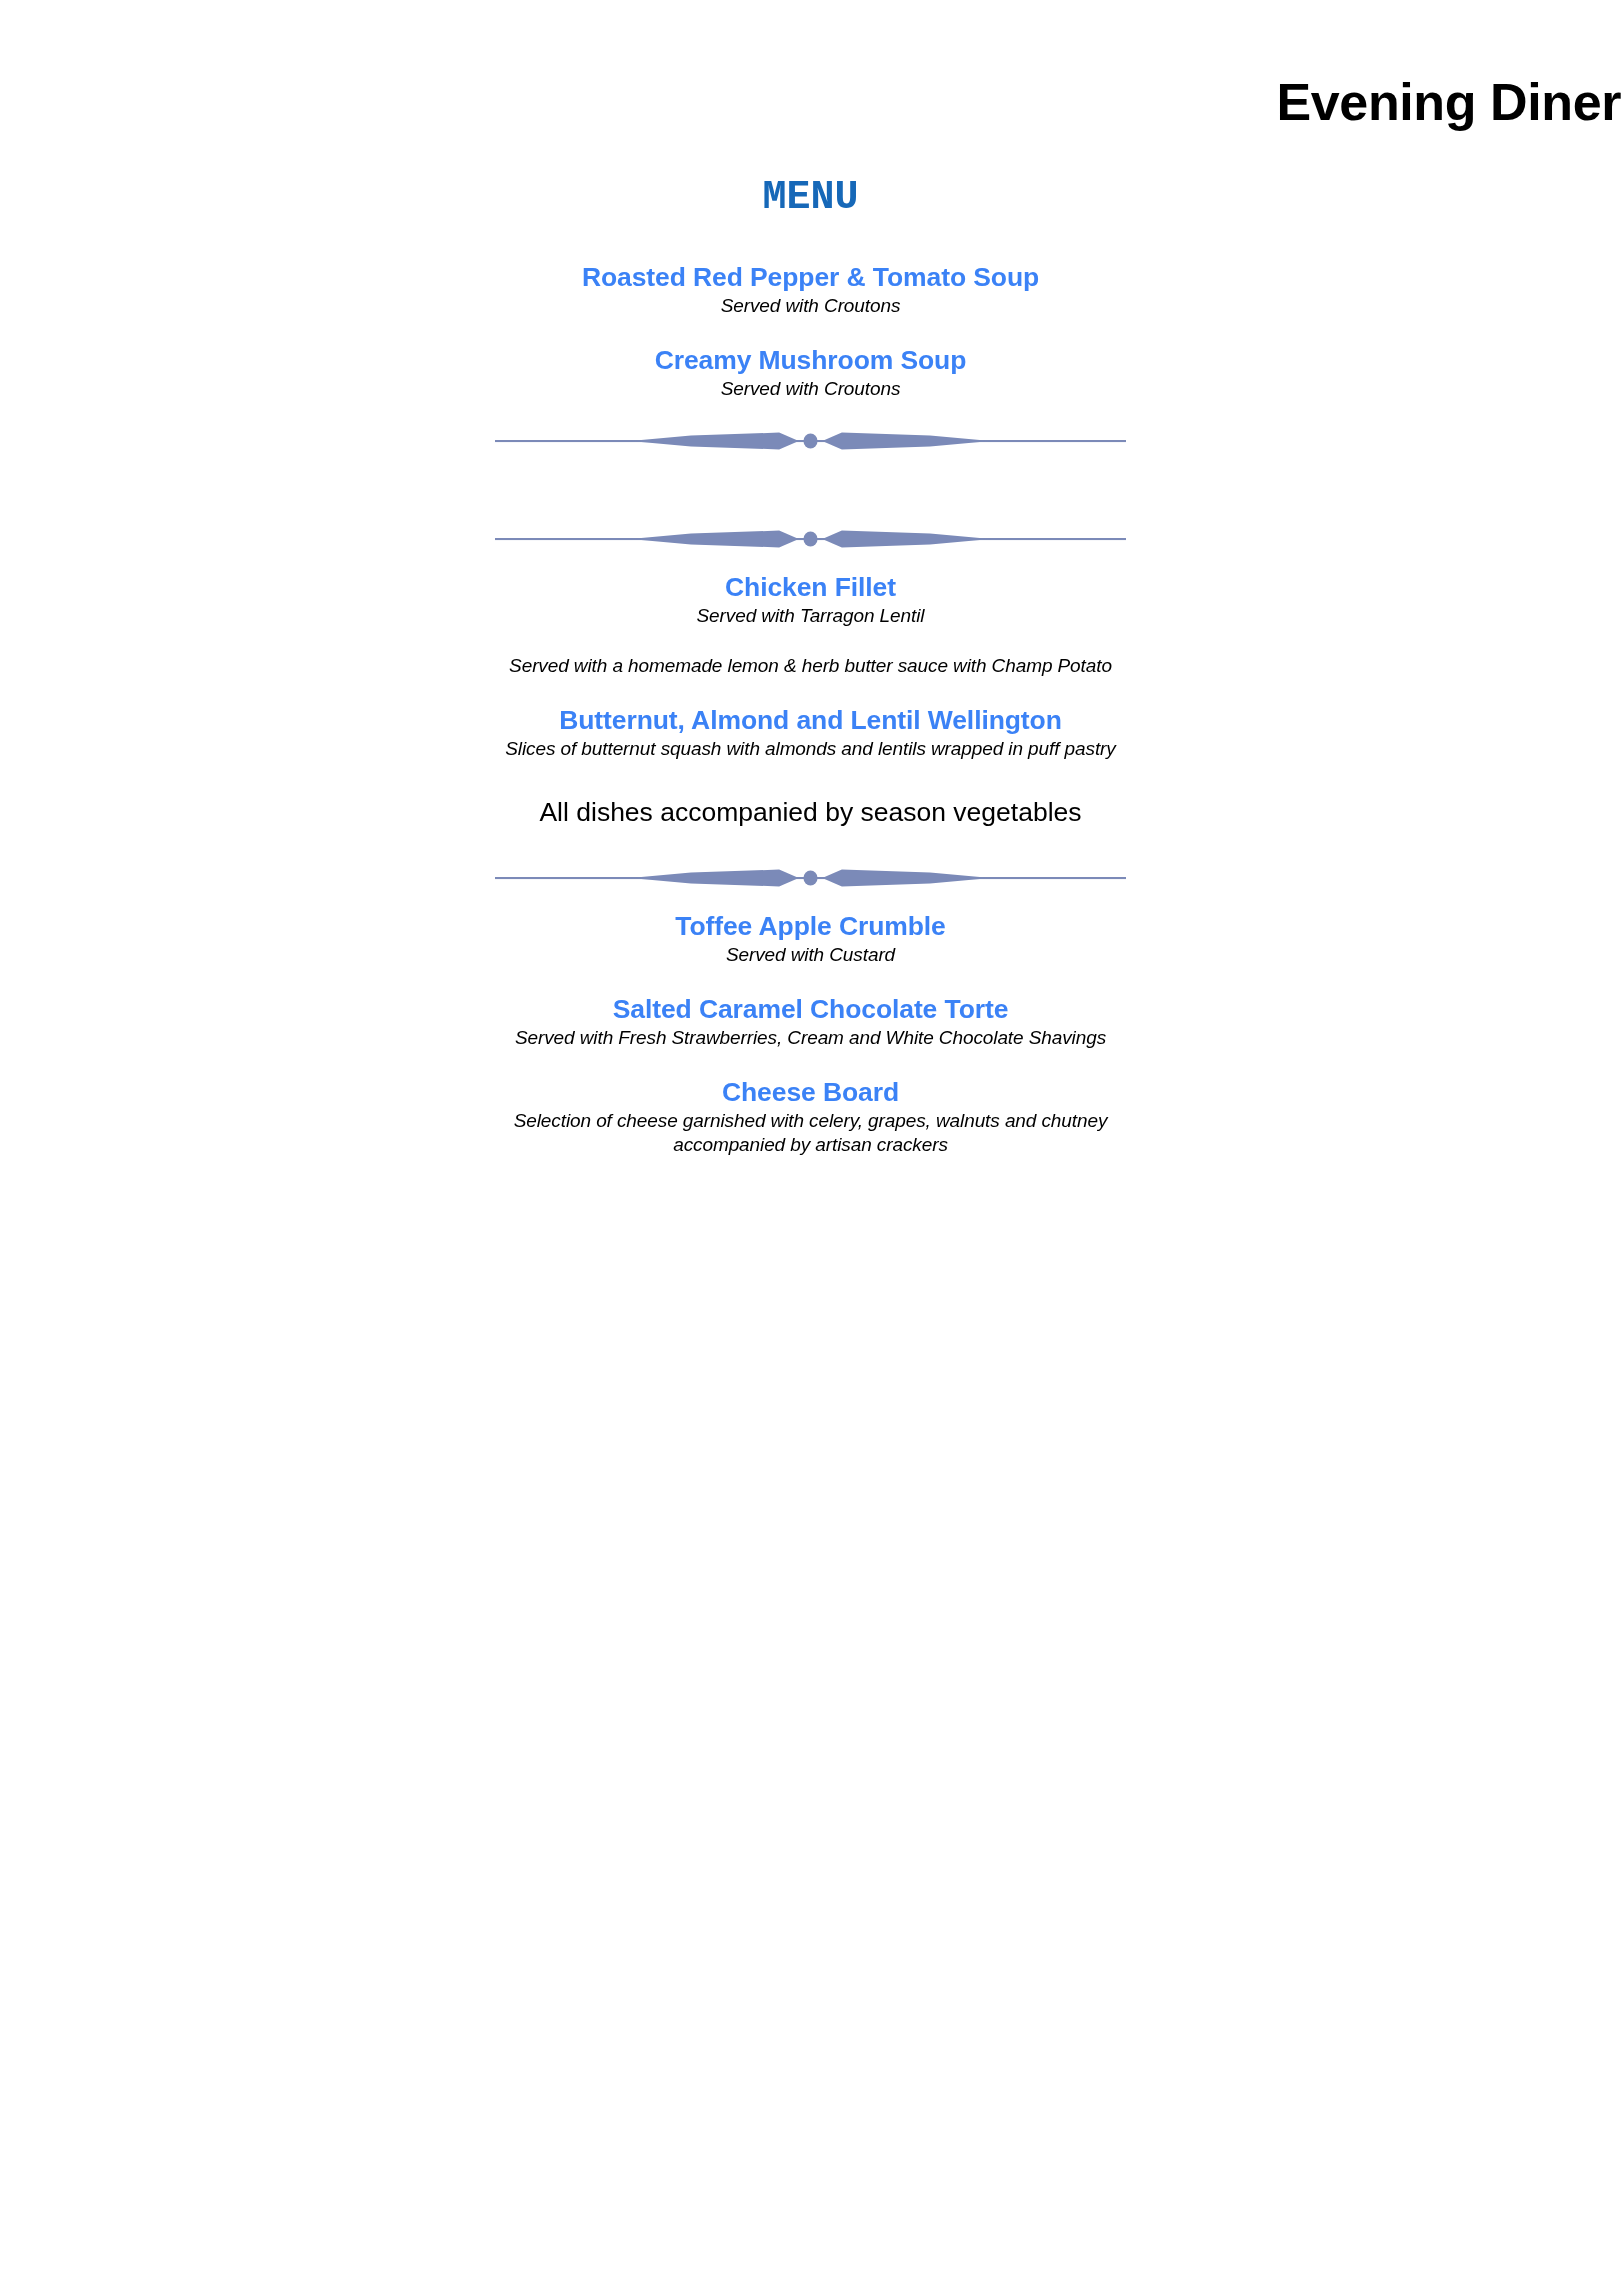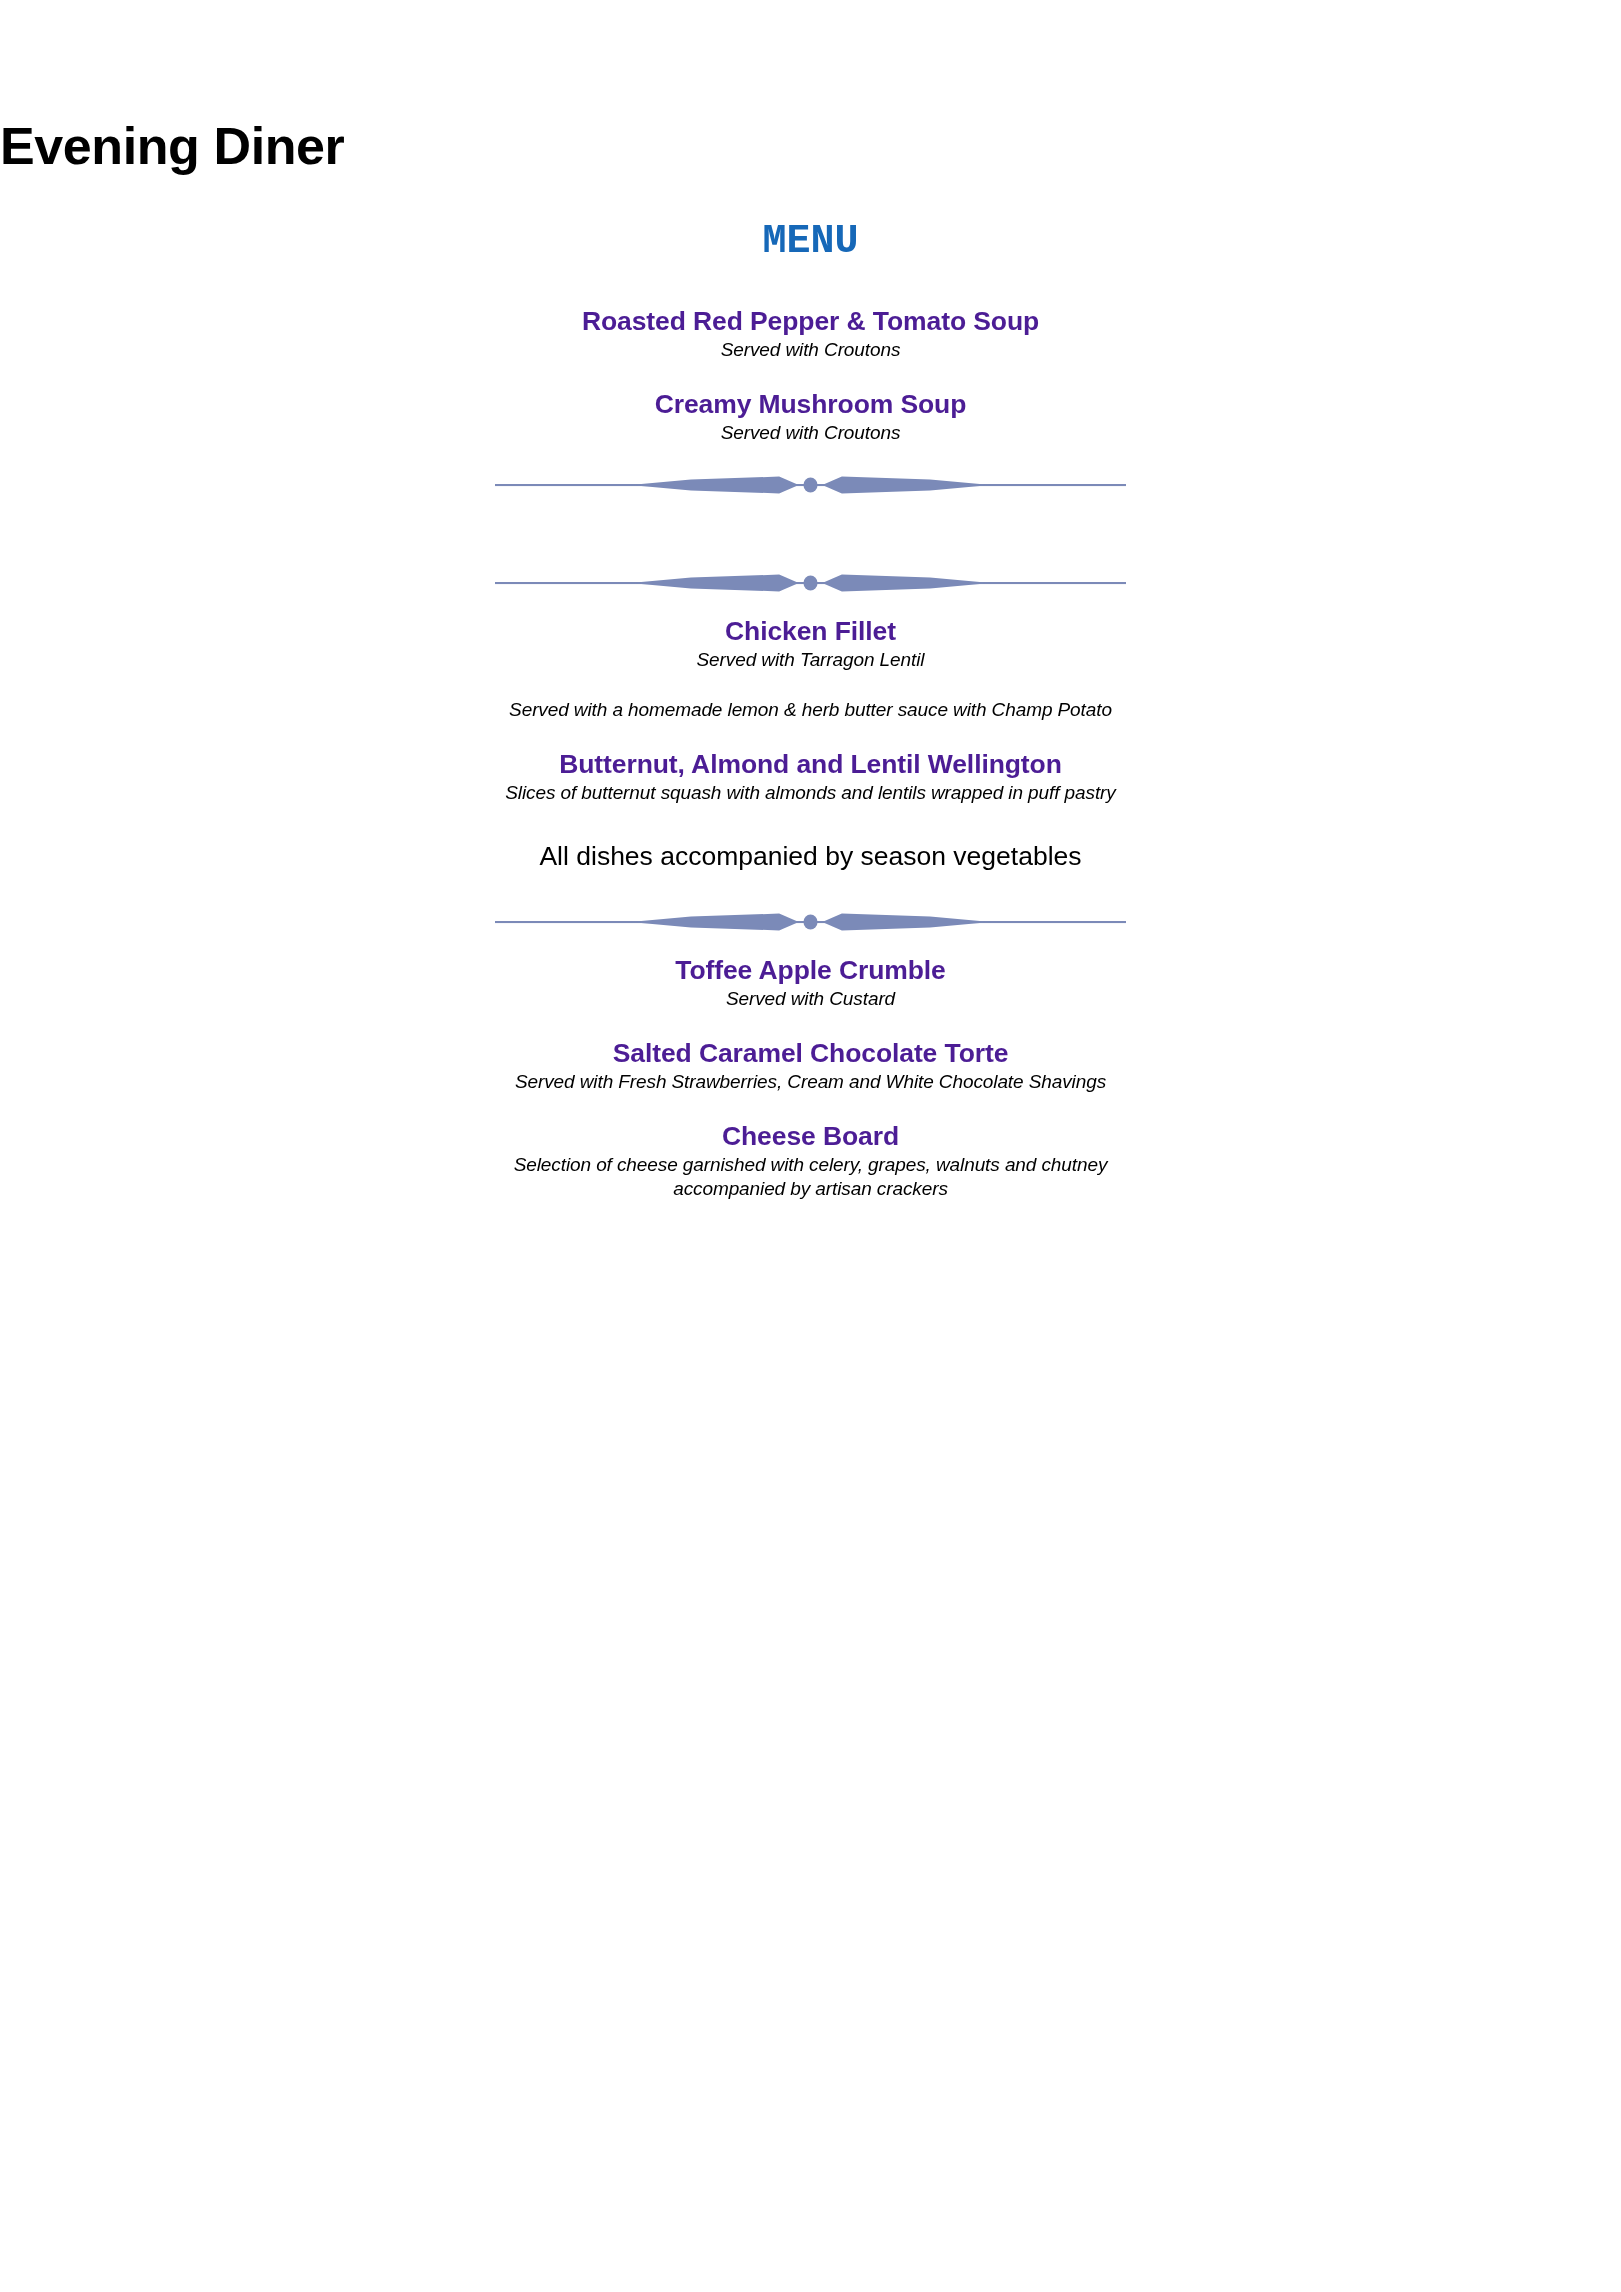--- a/index.html
+++ b/index.html
@@ -18,27 +18,27 @@
   .page {
     width: 1621px;
     height: 2293px;
     box-sizing: border-box;
     padding: 0;
     background: #ffffff;
     position: relative;
   }
 
   .doc-title {
-    text-align: left;
+    text-align: right;
     font-size: 52px;
     font-weight: bold;
     letter-spacing: -0.4px;
     color: #000000;
     margin: 0;
-    padding-top: 118px;
+    padding-top: 74px;
     line-height: 1.1;
   }
 
   .menu-heading {
     text-align: center;
     font-size: 40px;
     font-weight: bold;
     color: #1668b8;
     margin: 0;
     padding-top: 45px;
@@ -52,21 +52,21 @@
   }
 
   .dish {
     text-align: center;
     margin: 0;
   }
 
   .dish-name {
     font-size: 26.5px;
     font-weight: bold;
-    color: #4c1d95;
+    color: #3b82f6;
     line-height: 1.24;
     margin: 0;
     letter-spacing: -0.1px;
   }
 
   .dish-desc {
     font-size: 19px;
     font-style: italic;
     font-weight: normal;
     color: #000000;

